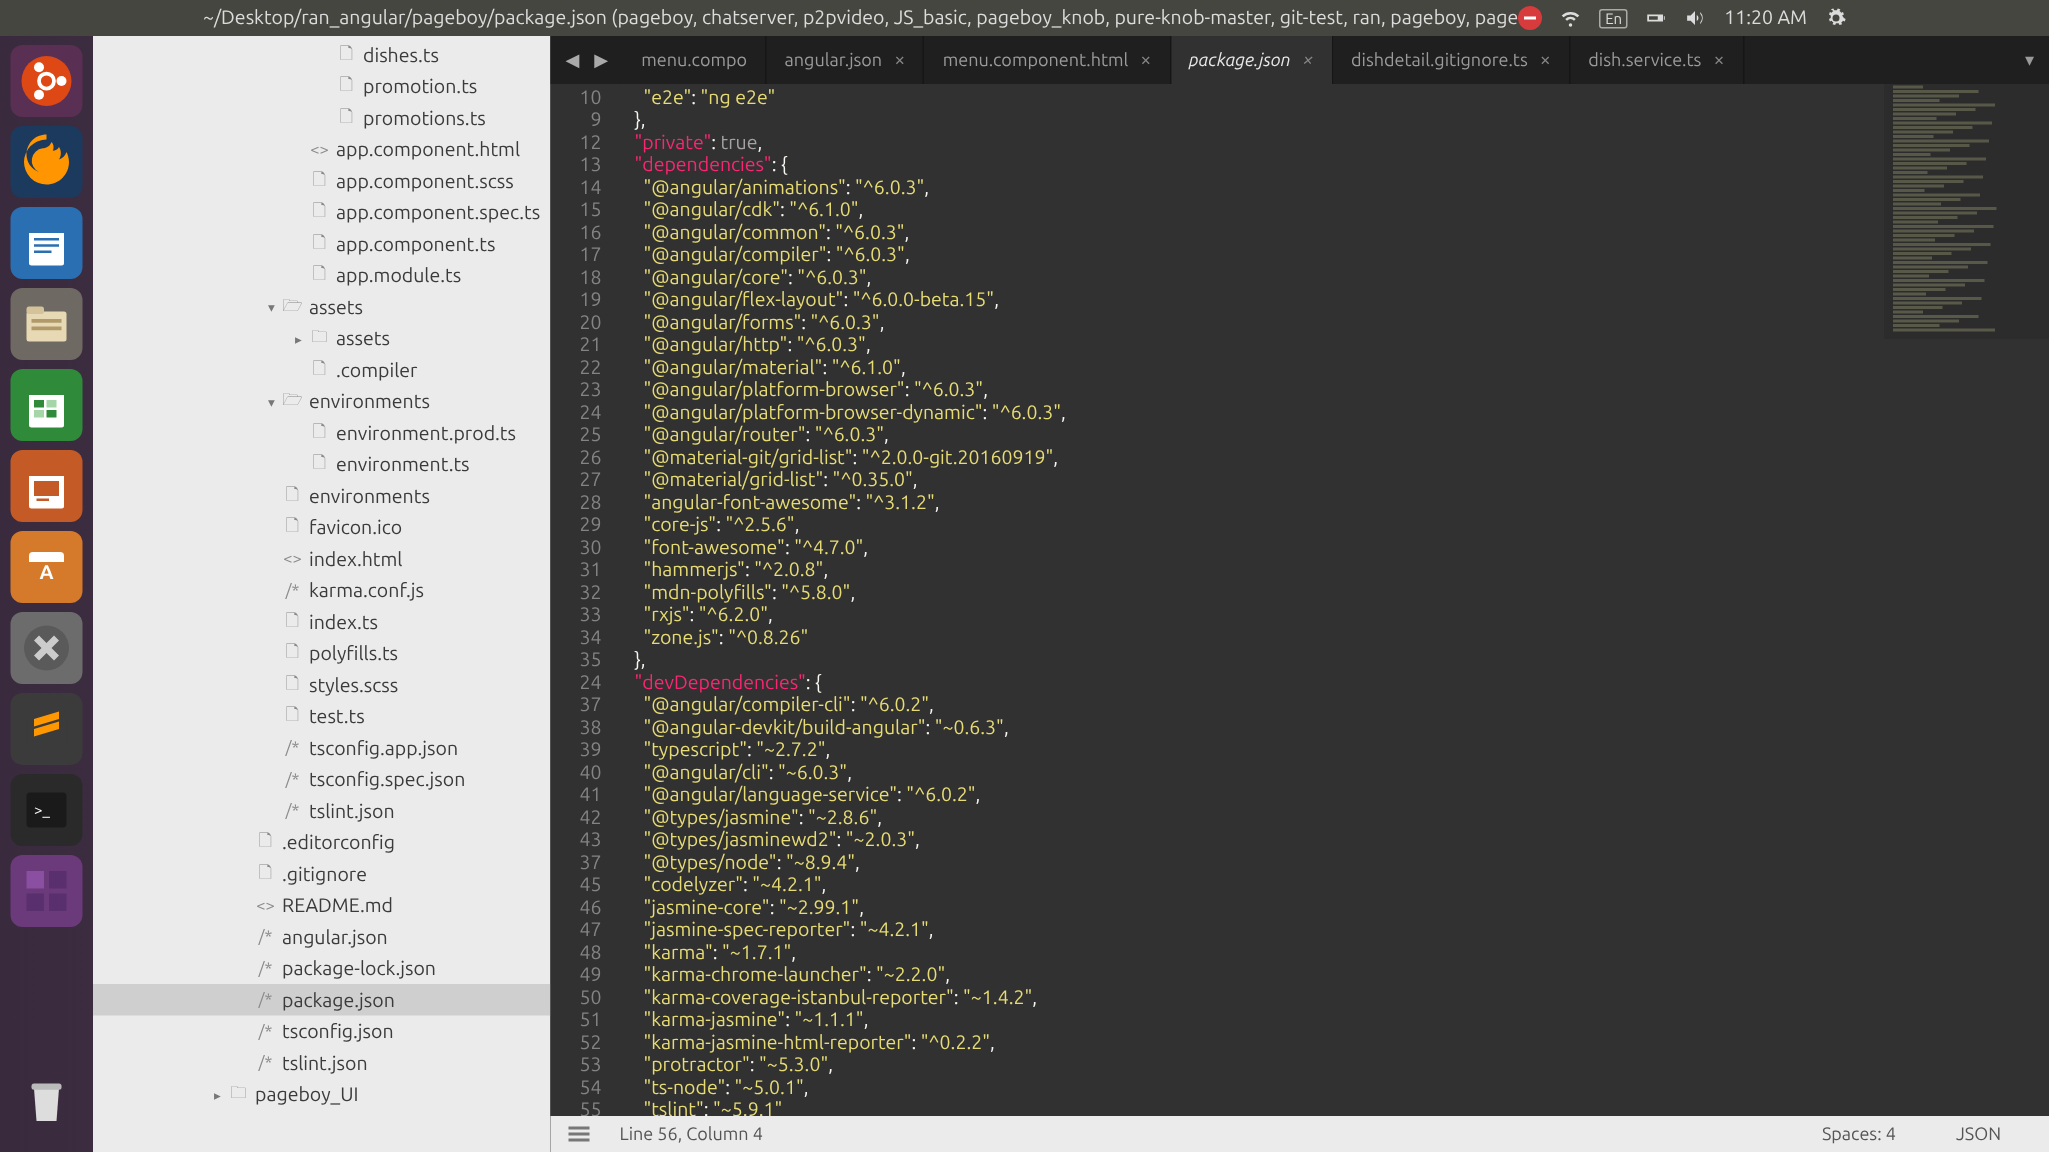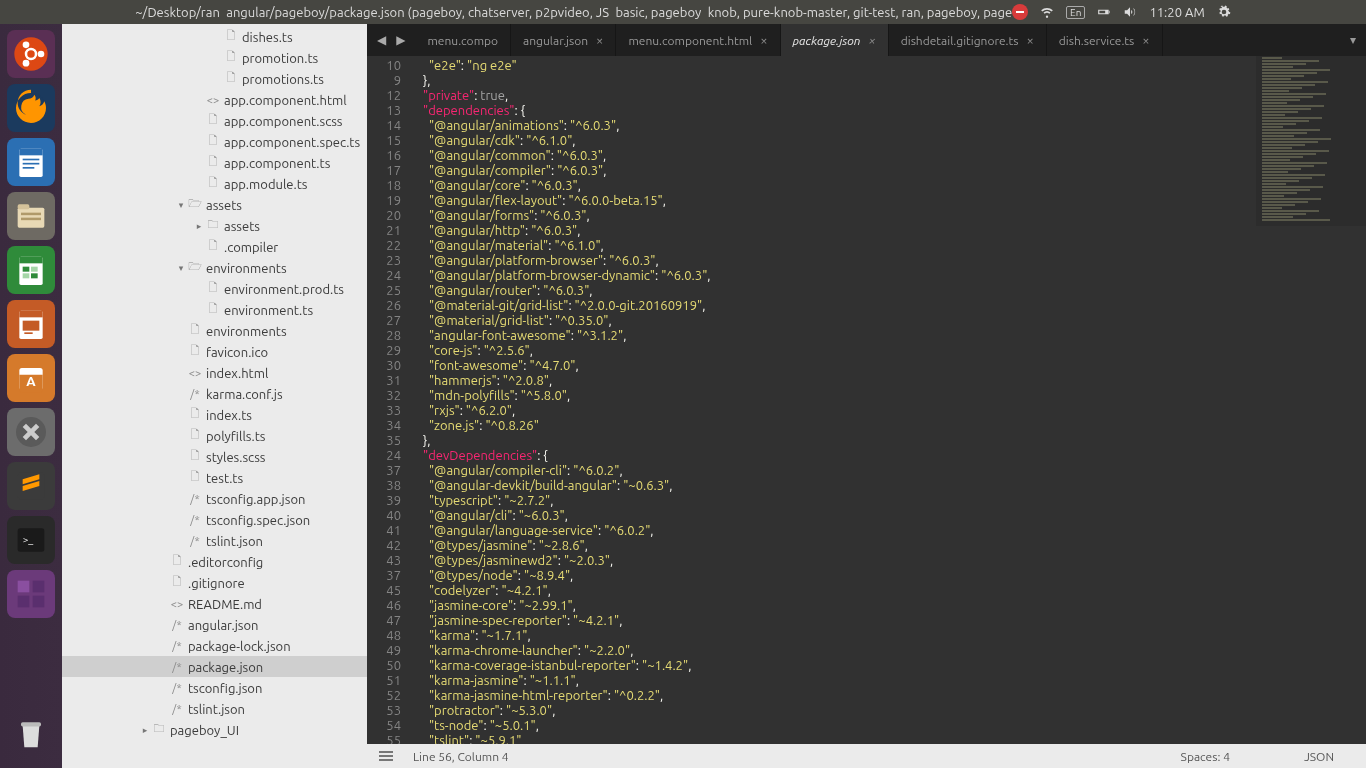--- a/index.html
+++ b/index.html
@@ -508,16 +508,16 @@
 
     <div class="statusbar">
       <span class="hamb">
           <span></span>
           <span></span>
           <span></span>
         </span>
       <span>Line 56, Column 4</span>
       <span class="spacer"></span>
       <span>Spaces: 4</span>
-      <span style="margin-left:54px;margin-right:20px;">JSON</span>
+      <span style="margin-left:20px;margin-right:20px;">JSON</span>
     </div>
   </div>
 </div>
 
 </body></html>

